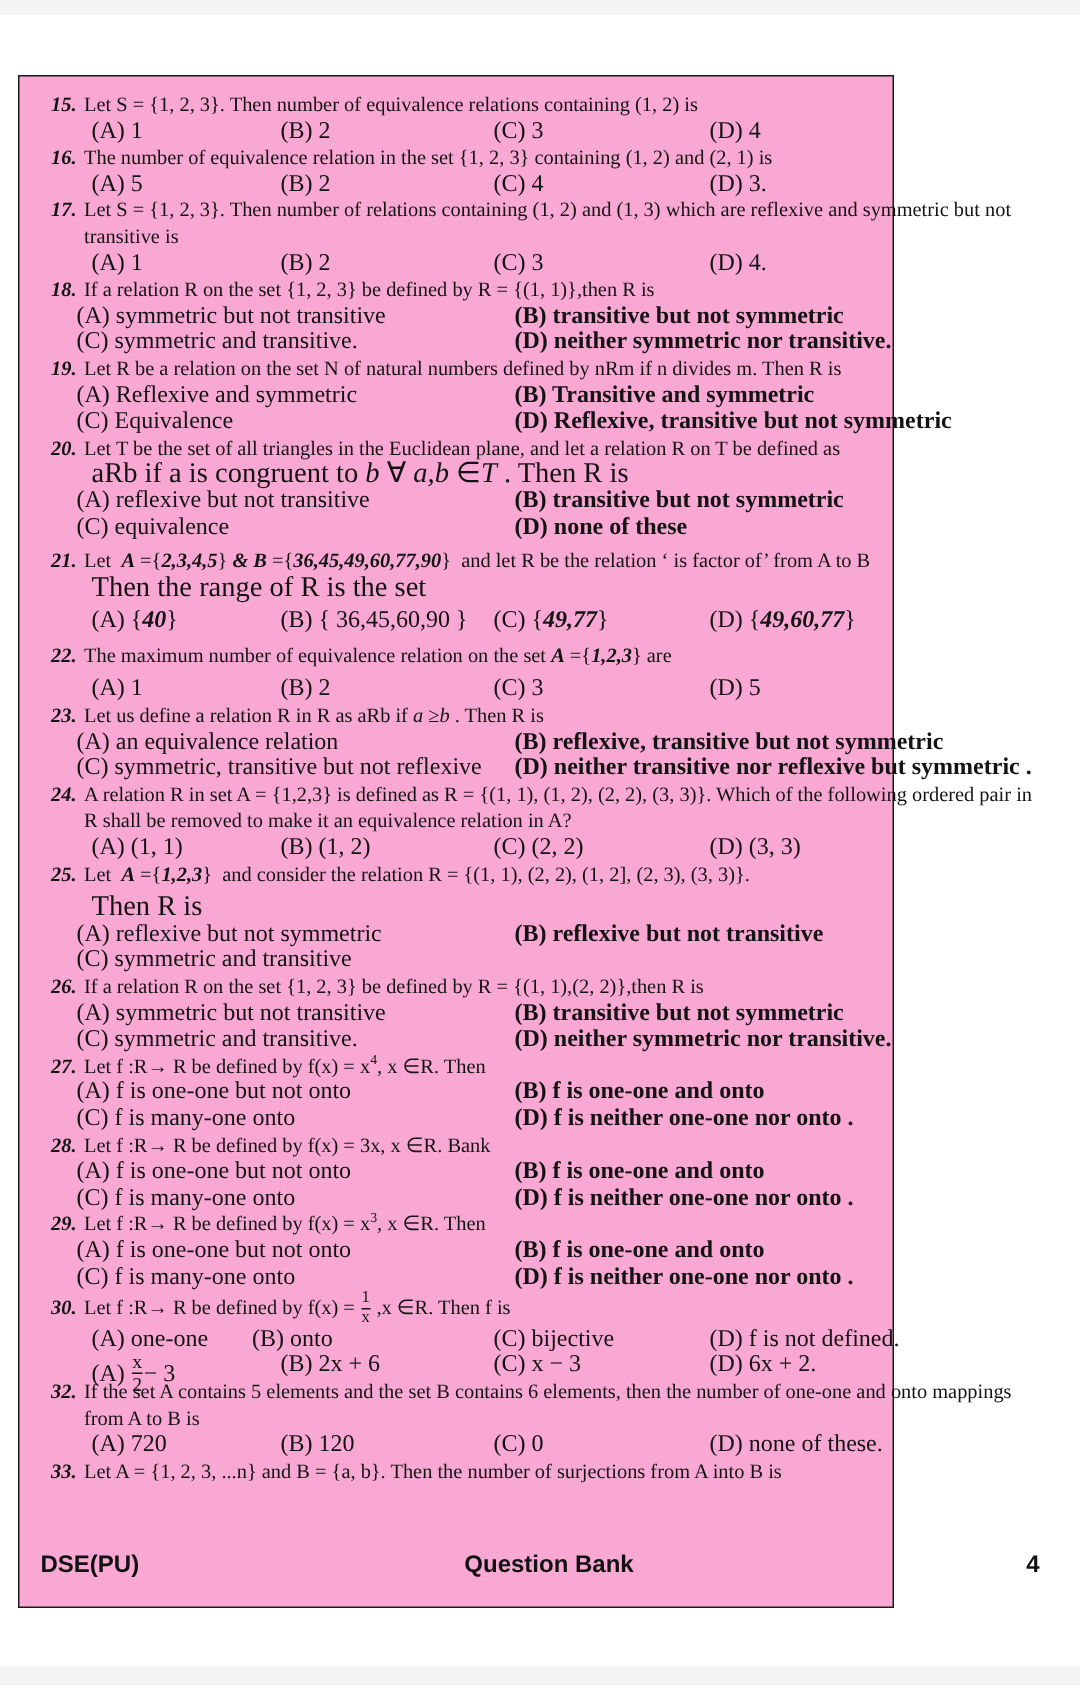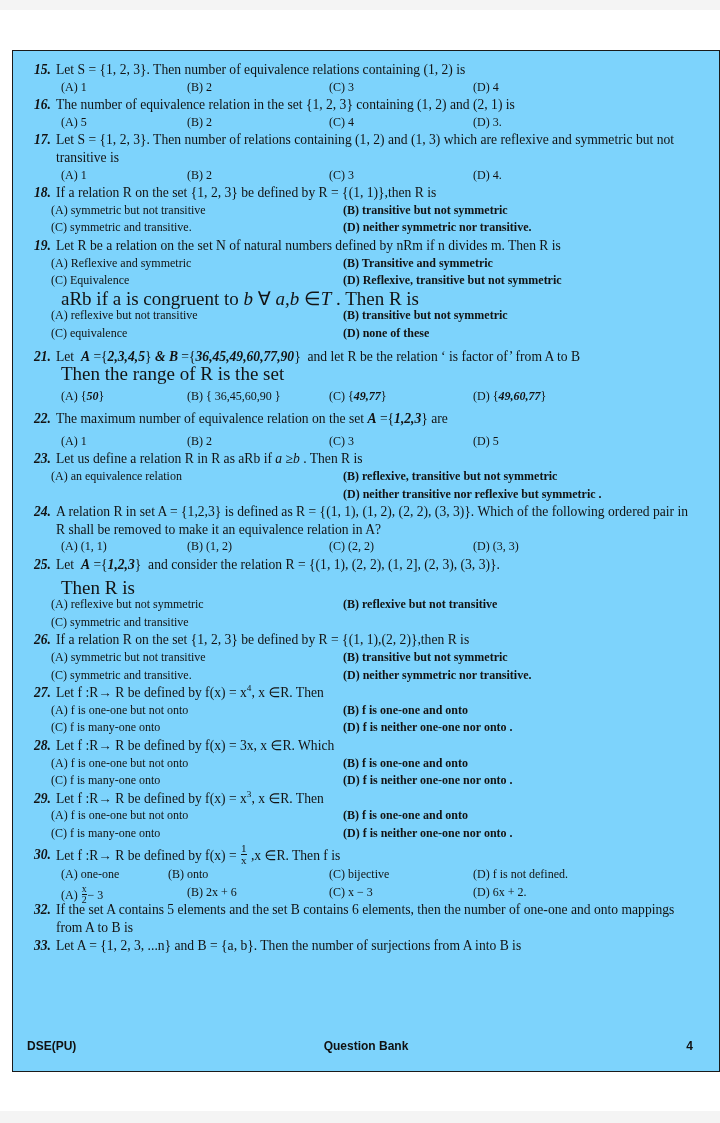--- a/index.html
+++ b/index.html
@@ -26,24 +26,24 @@
     position: absolute;
     bottom: 0; left: 0;
     width: 720px;
     height: 12px;
     background: #f4f4f4;
   }
   .page {
     position: absolute;
     left: 12px;
     top: 50px;
-    width: 708px;
+    width: 584px;
     height: 1022px;
     border: 1.4px solid #1a1a1a;
-    background: #7dd3fc;
+    background: #f9a8d4;
     box-sizing: border-box;
   }
   .content {
     position: absolute;
     left: 18px;
     top: 10px;
     width: 660px;
     height: 940px;
     overflow: hidden;
   }
@@ -75,21 +75,21 @@
   }
   .qcont {
     margin-left: 30px;
     font-size: 19px;
     line-height: 17.6px;
   }
   .opts {
     margin-left: 30px;
     position: relative;
     height: 17.6px;
-    font-size: 12px;
+    font-size: 16px;
     line-height: 17.6px;
   }
   .opts.two { height: 17.6px; margin-left: 20px; }
   .opt {
     position: absolute;
     top: 0;
     white-space: nowrap;
   }
   
   .c1 { left: 0px; }
@@ -116,21 +116,21 @@
 
   .footer {
     position: absolute;
     left: 14px;
     bottom: 18px;
     width: 666px;
     display: flex;
     justify-content: space-between;
     font-family: "Liberation Sans", sans-serif;
     font-weight: bold;
-    font-size: 12px;
+    font-size: 16px;
     color: #111;
   }
   .footer .ft-center {
     position: absolute;
     left: 12px; right: 0;
     text-align: center;
   }
   .footer .ft-left { z-index: 2; }
   .footer .ft-right { z-index: 2; }
   .spacer-sm { height: 5px; }
@@ -207,20 +207,24 @@
         <span class="opt h1">(A) Reflexive and symmetric</span>
         <span class="opt h2">(B)  Transitive and symmetric</span>
       </div>
       <div class="opts two">
         <span class="opt h1">(C)  Equivalence</span>
         <span class="opt h2">(D) Reflexive, transitive but not symmetric</span>
       </div>
     </div>
 
     <div class="q">
+      <div class="qline">
+        <span class="qnum">20.</span>
+        <span class="qtext">Let T be the set of all triangles in the Euclidean plane, and let a relation R on T be defined as</span>
+      </div>
       <div class="qcont">aRb if a is congruent to <span class="mi">b</span> ∀ <span class="mi">a,b</span> ∈<span class="mi">T</span> . Then R is</div>
       <div class="opts two">
         <span class="opt h1">(A) reflexive but not transitive</span>
         <span class="opt h2">(B)   transitive but not symmetric</span>
       </div>
       <div class="opts two">
         <span class="opt h1">(C) equivalence</span>
         <span class="opt h2">(D)  none of these</span>
       </div>
     </div>
@@ -228,21 +232,21 @@
     <div class="spacer-sm"></div>
 
     <div class="q">
       <div class="qline">
         <span class="qnum">21.</span>
         <span class="qtext">Let&nbsp; <span class="mb">A</span> ={<span class="mb">2,3,4,5</span>} <span class="mb">&amp; B</span> ={<span class="mb">36,45,49,60,77,90</span>}&nbsp; and let R be the relation ‘ is factor of’ from A to B</span>
       </div>
       <div class="qcont">Then the range of R is the set</div>
       <div class="spacer-sm"></div>
       <div class="opts">
-        <span class="opt c1">(A) {<span class="mb">50</span>}</span>
+        <span class="opt c1">(A) {<span class="mb">40</span>}</span>
         <span class="opt c2">(B) { 36,45,60,90 }</span>
         <span class="opt c3">(C) {<span class="mb">49,77</span>}</span>
         <span class="opt c4">(D) {<span class="mb">49,60,77</span>}</span>
       </div>
     </div>
 
     <div class="spacer-sm"></div>
 
     <div class="q">
       <div class="qline">
@@ -261,20 +265,21 @@
     <div class="q">
       <div class="qline">
         <span class="qnum">23.</span>
         <span class="qtext">Let us define a relation R in R as aRb if <span class="mi">a</span> ≥<span class="mi">b</span> . Then R is</span>
       </div>
       <div class="opts two">
         <span class="opt h1">(A) an equivalence relation</span>
         <span class="opt h2">(B) reflexive, transitive but not symmetric</span>
       </div>
       <div class="opts two">
+        <span class="opt h1">(C) symmetric, transitive but not reflexive</span>
         <span class="opt h2">(D) neither transitive nor reflexive but symmetric .</span>
       </div>
     </div>
 
     <div class="q">
       <div class="qline">
         <span class="qnum">24.</span>
         <span class="qtext">A relation R in set A = {1,2,3} is defined as R = {(1, 1), (1, 2), (2, 2), (3, 3)}. Which of the following ordered pair in R shall be removed to make it an equivalence relation in A?</span>
       </div>
       <div class="opts">
@@ -327,21 +332,21 @@
       </div>
       <div class="opts two">
         <span class="opt h1">(C) f  is many-one onto</span>
         <span class="opt h2">(D) f is neither one-one nor onto .</span>
       </div>
     </div>
 
     <div class="q">
       <div class="qline">
         <span class="qnum">28.</span>
-        <span class="qtext">Let f :R→ R be defined by f(x) = 3x, x ∈R. Which</span>
+        <span class="qtext">Let f :R→ R be defined by f(x) = 3x, x ∈R. Bank</span>
       </div>
       <div class="opts two">
         <span class="opt h1">(A) f is one-one but not onto</span>
         <span class="opt h2">(B) f is one-one and onto</span>
       </div>
       <div class="opts two">
         <span class="opt h1">(C) f  is many-one onto</span>
         <span class="opt h2">(D) f is neither one-one nor onto .</span>
       </div>
     </div>
@@ -380,20 +385,26 @@
         <span class="opt c2">(B) 2x + 6</span>
         <span class="opt c3">(C) x − 3</span>
         <span class="opt c4">(D) 6x + 2.</span>
       </div>
     </div>
 
     <div class="q">
       <div class="qline">
         <span class="qnum">32.</span>
         <span class="qtext">If the set A contains 5 elements and the set B contains 6 elements, then the number of one-one and onto mappings from A to B is</span>
+      </div>
+      <div class="opts">
+        <span class="opt c1">(A) 720</span>
+        <span class="opt c2">(B) 120</span>
+        <span class="opt c3">(C) 0</span>
+        <span class="opt c4">(D) none of these.</span>
       </div>
     </div>
 
     <div class="q">
       <div class="qline">
         <span class="qnum">33.</span>
         <span class="qtext">Let A = {1, 2, 3, ...n} and B = {a, b}. Then the number of surjections from   A into B is</span>
       </div>
 
     </div>

